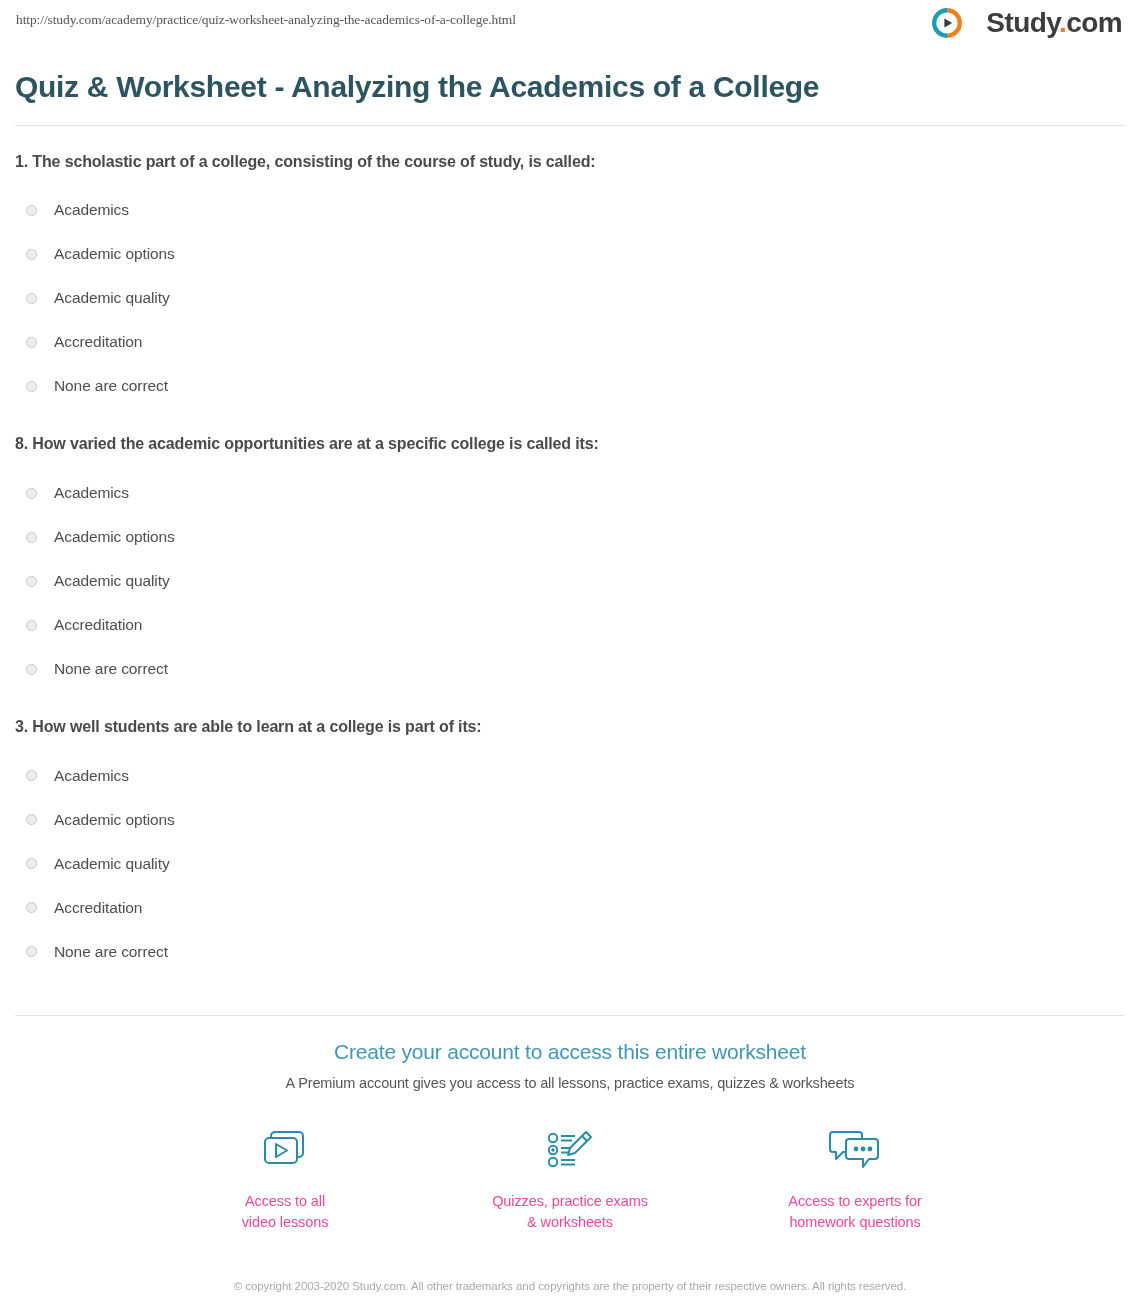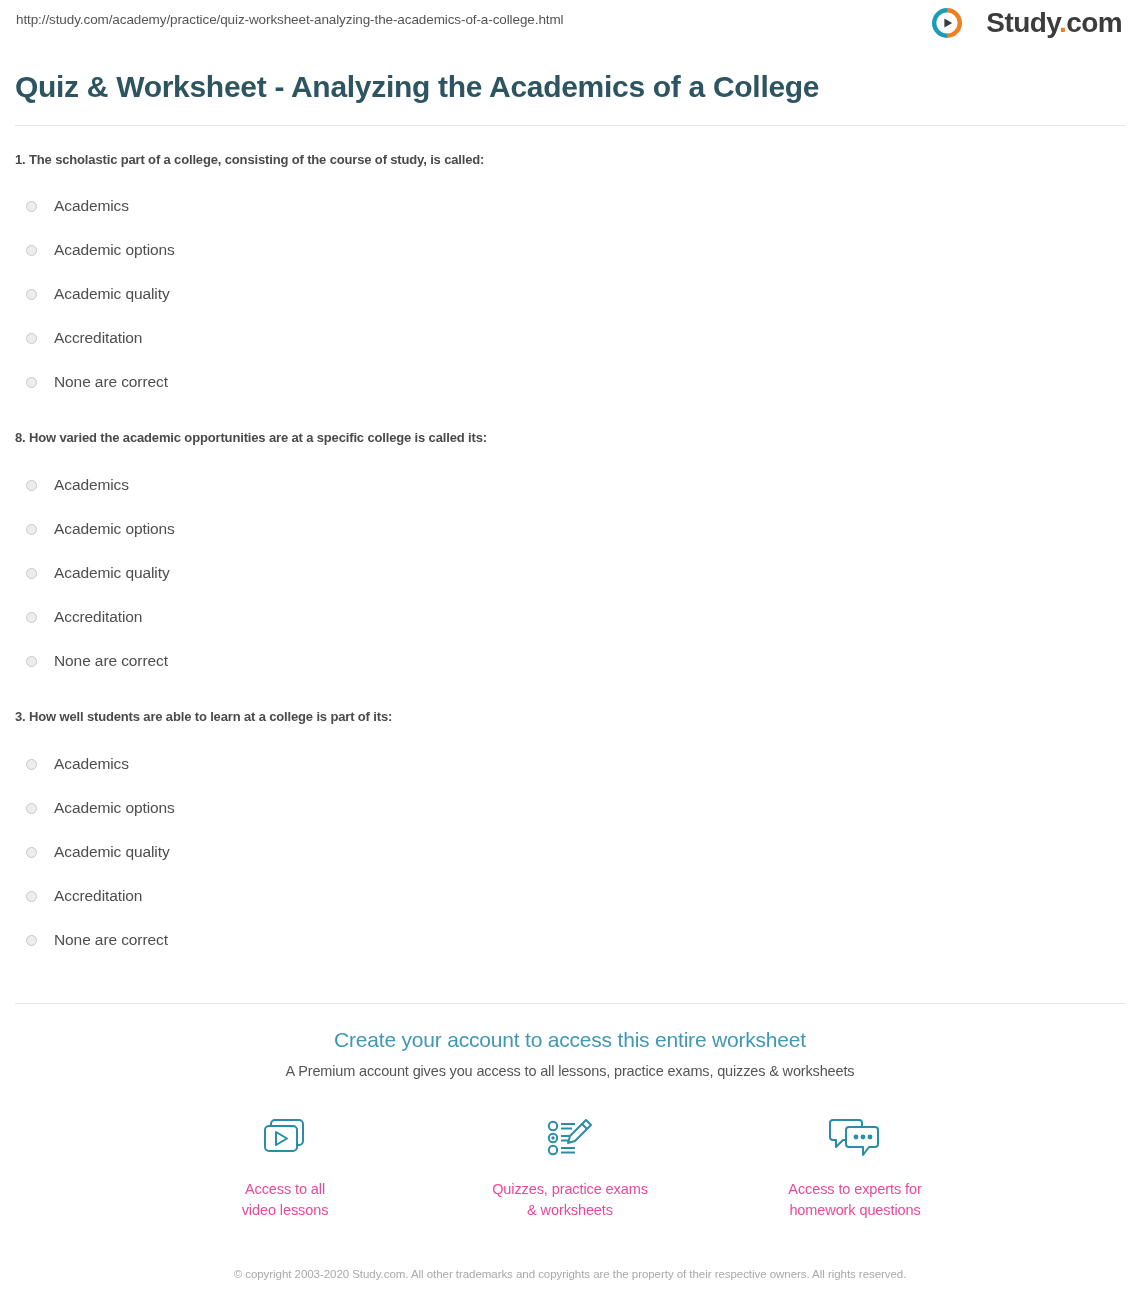--- a/index.html
+++ b/index.html
@@ -23,20 +23,21 @@
     height: 62px;
   }
   .url-bar {
     position: absolute;
     left: 16px;
     top: 12px;
     font-size: 13.5px;
     color: #555555;
     letter-spacing: -0.1px;
     white-space: nowrap;
+    font-family: Liberation Serif, serif;
   }
   .brand {
     position: absolute;
     right: 18px;
     top: 8px;
     display: flex;
     align-items: center;
     gap: 24px;
   }
   .brand-mark {
@@ -66,21 +67,21 @@
   .rule {
     height: 1px;
     background: #e4e4e4;
     margin: 20px 15px 0 15px;
   }
 
   
   .quiz-body { padding: 0 15px; }
   .question-block { padding-top: 26px; }
   .question-text {
-    font-size: 13px;
+    font-size: 16px;
     font-weight: bold;
     color: #4a4a4a;
     letter-spacing: -0.15px;
     margin: 0 0 16px 0;
     line-height: 1.3;
   }
   .options { margin: 0; padding: 0; list-style: none; }
   .option {
     display: flex;
     align-items: center;

